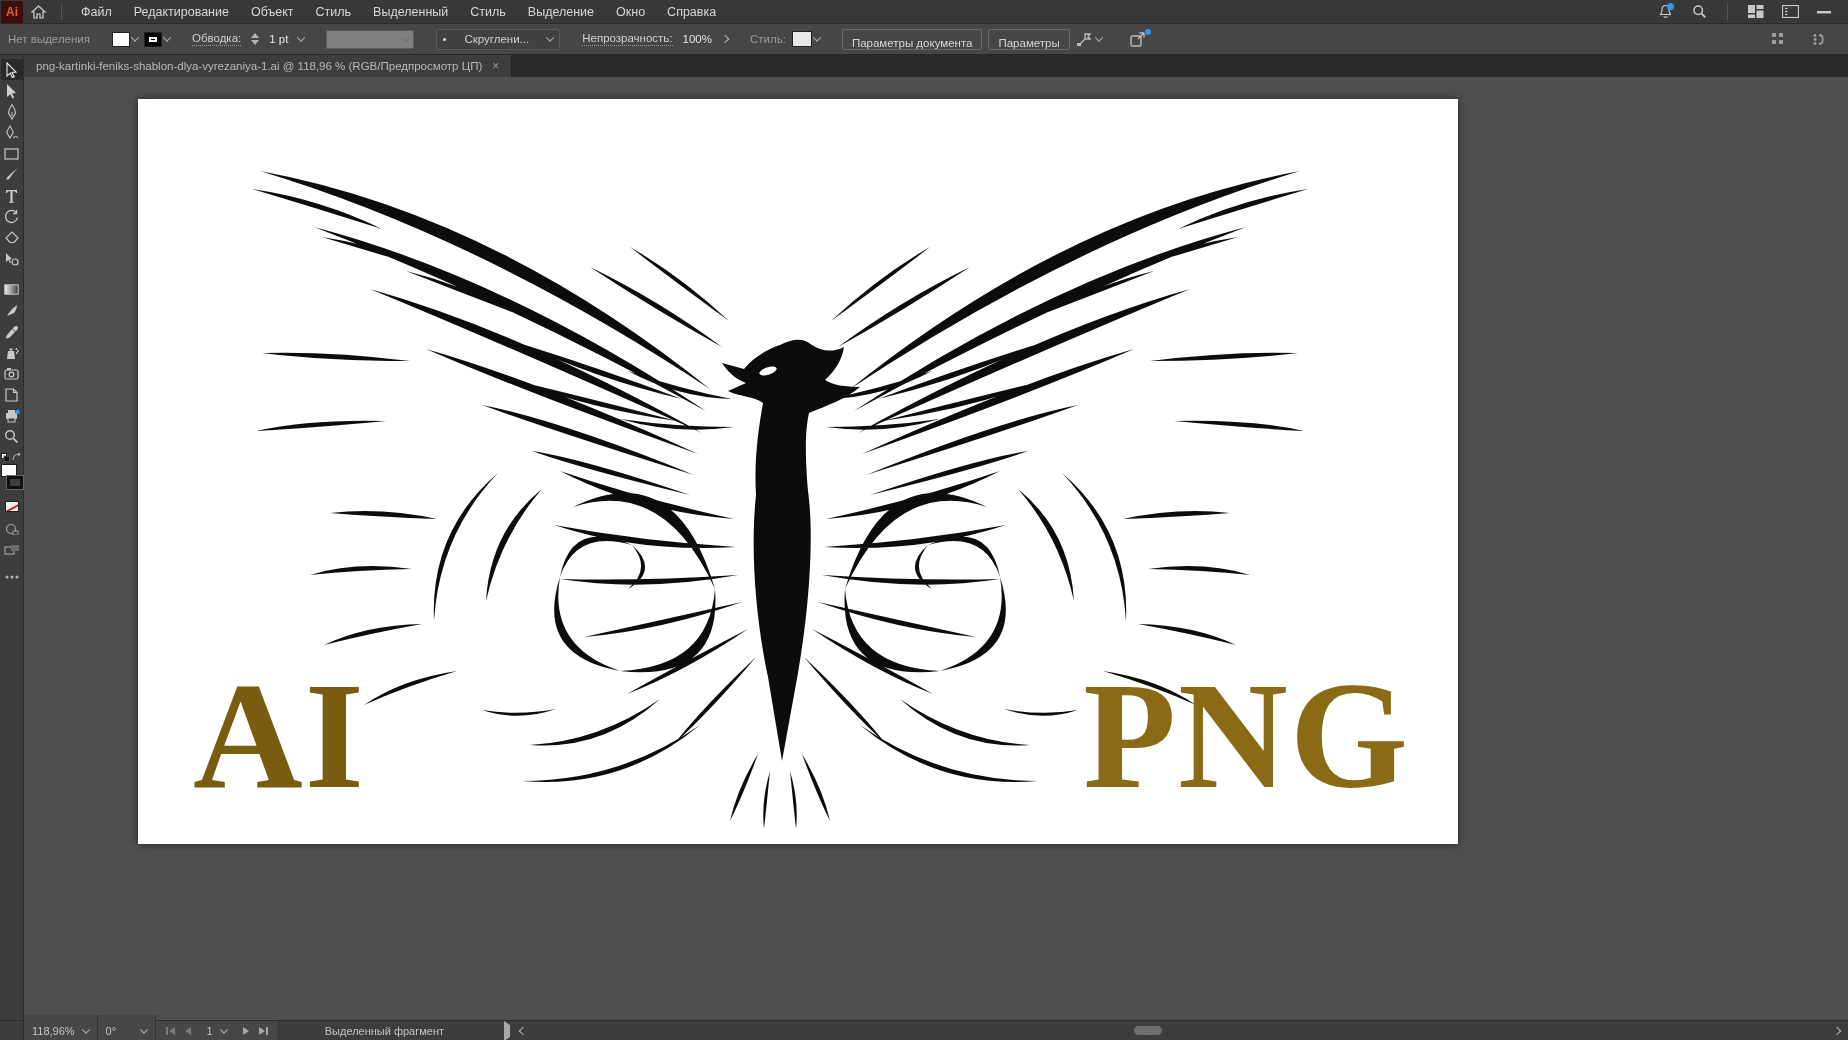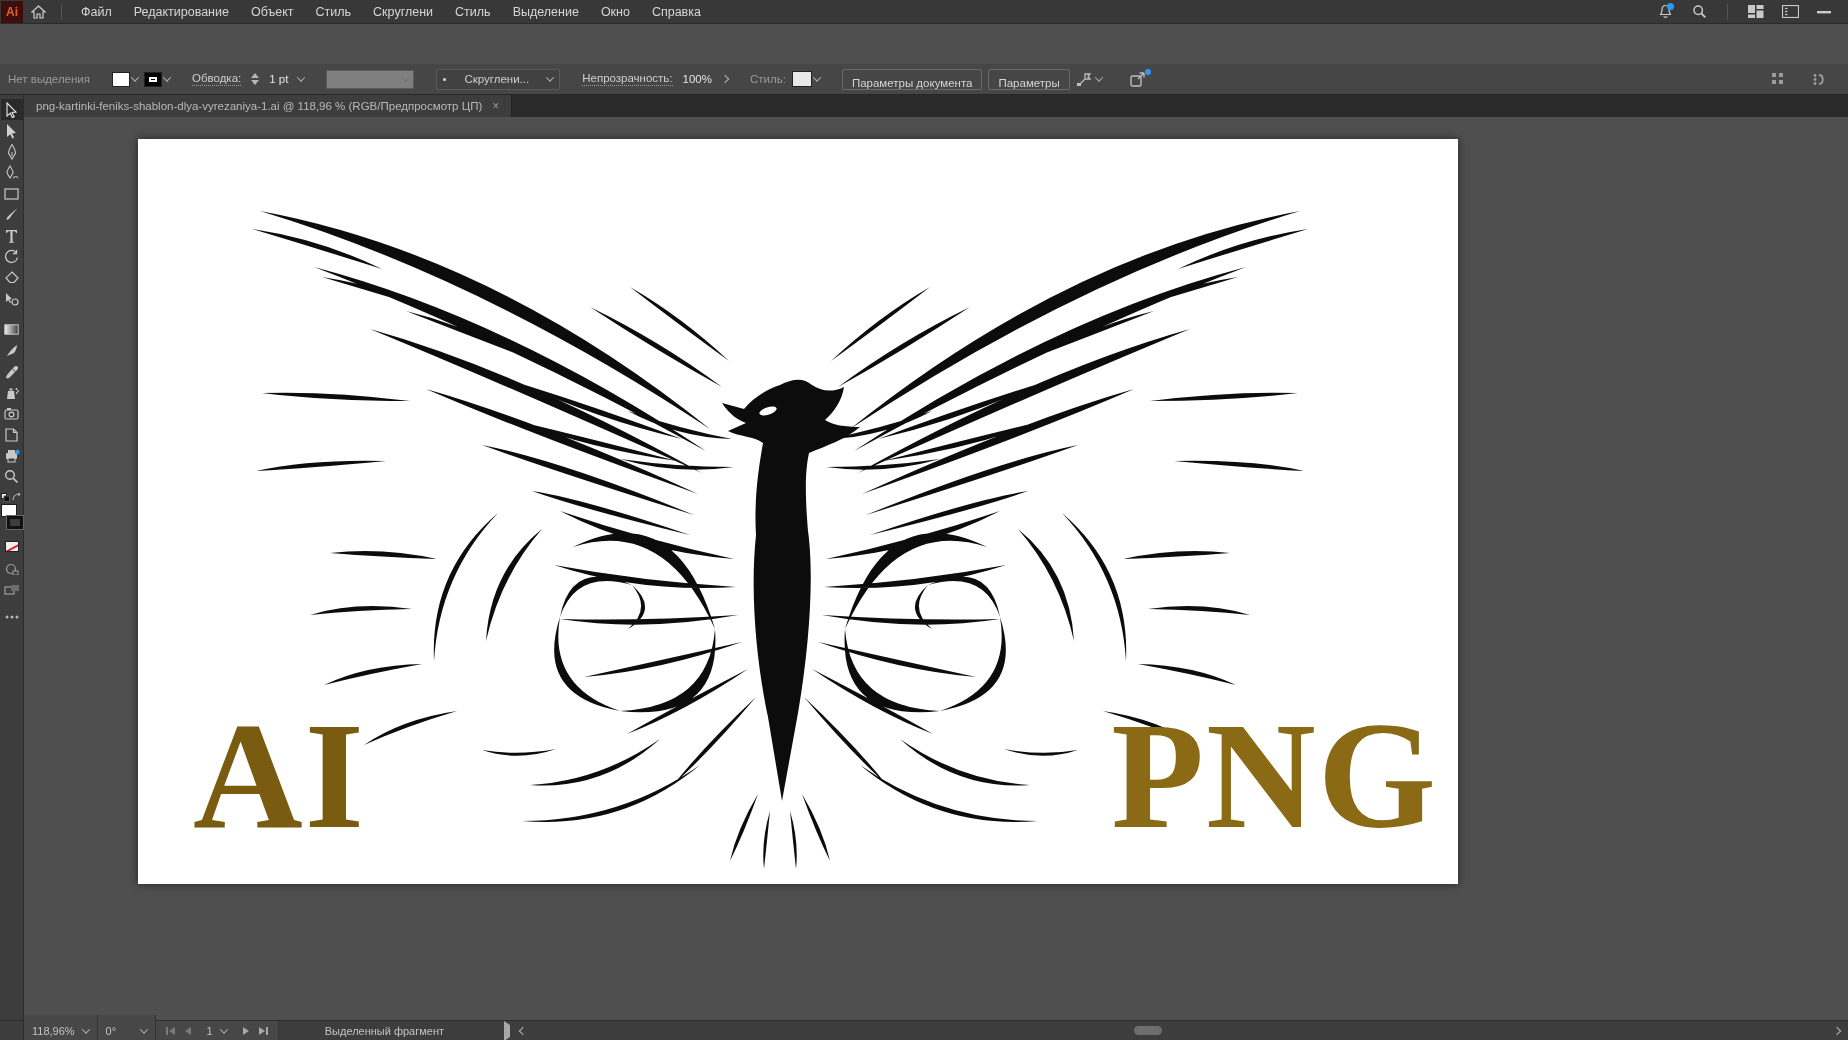--- a/index.html
+++ b/index.html
@@ -16,21 +16,21 @@
   .mb-divider { width:1px; height:16px; background:#555; margin:0 8px; }
   .menu-items { display:flex; align-items:center; }
   .menu-item { padding:0 11px; height:24px; line-height:24px; color:#d6d6d6; font-size:12.5px; cursor:default; }
   .menubar-right { margin-left:auto; display:flex; align-items:center; gap:6px; padding-right:10px; }
   .icon-btn { width:28px; height:22px; display:flex; align-items:center; justify-content:center; position:relative; }
   .blue-dot { position:absolute; width:7px; height:7px; border-radius:50%; background:#2b9af3; top:2px; right:5px; }
   .blue-dot-sm { position:absolute; width:6px; height:6px; border-radius:50%; background:#2b9af3; top:-2px; left:-2px; }
 
   
   .controlbar { height:31px; background:#464646; border-bottom:1px solid #272727;
-    display:flex; align-items:center; padding:0 8px; gap:6px; flex:0 0 auto; font-size:11.5px;margin-top:40px; }
+    display:flex; align-items:center; padding:0 8px; gap:6px; flex:0 0 auto; font-size:11.5px; }
   .dim { color:#9a9a9a; }
   .swatch-group { display:flex; align-items:center; gap:2px; }
   .swatch { width:18px; height:15px; border:1px solid #222; }
   .swatch.fill { background:#fff; }
   .swatch.stroke { background:#000; position:relative; }
   .swatch.stroke::after { content:""; position:absolute; inset:4px; border:2px solid #fff; background:#000; }
   .swatch.style { background:#e8e8e8; width:20px; height:16px; }
   .chev { width:6px; height:6px; border-right:1.5px solid #b5b5b5; border-bottom:1.5px solid #b5b5b5;
     display:inline-block; transform:rotate(45deg) translate(-1px,-1px); }
   .chev.right { transform:rotate(-45deg); }
@@ -71,21 +71,21 @@
     padding:0 12px; font-size:11.5px; color:#b8b8b8; border-right:1px solid #222; }
   .tab-close { color:#9a9a9a; font-size:12px; }
 
   .canvas { flex:1; background:#4f4f4f; position:relative; overflow:hidden; }
   .artboard { position:absolute; left:114px; top:22px; width:1320px; height:745px; background:#fff;
     box-shadow:0 0 8px rgba(0,0,0,0.55); }
   .artboard svg { position:absolute; left:0; top:0; }
   .gold-label { position:absolute; font-family:"Liberation Serif", serif; font-weight:bold;
     font-size:152px; line-height:1; letter-spacing:2px; }
   .gold-left { left:55px; bottom:32px; }
-  .gold-right { right:20px; bottom:32px; }
+  .gold-right { right:48px; bottom:32px; }
 
   
   .statusbar { height:20px; background:#3d3d3d; border-top:1px solid #2b2b2b; display:flex;
     align-items:center; flex:0 0 auto; font-size:11px; color:#c3c3c3; position:relative; }
   .sb-corner { width:24px; height:100%; background:#3d3d3d; border-right:1px solid #2c2c2c; flex:0 0 auto; }
   .sb-box { height:32px; display:flex; align-items:center; gap:8px; padding:0 8px;
     background:#474747; border-right:1px solid #333; }
   .sb-nav { display:flex; align-items:center; gap:10px; padding:0 10px; background:#474747; border-right:1px solid #333; height:20px; }
   .tri-l { width:0; height:0; border-top:4px solid transparent; border-bottom:4px solid transparent; border-right:6px solid #7a7a7a; }
   .tri-r { width:0; height:0; border-top:4px solid transparent; border-bottom:4px solid transparent; border-left:6px solid #a8a8a8; }
@@ -109,21 +109,21 @@
       <svg class="gl" width="15" height="14" viewBox="0 0 15 14">
           <path d="M7.5 1 L14 7 H12 V13 H9 V9 H6 V13 H3 V7 H1 Z" fill="none" stroke="#cfcfcf" stroke-width="1.2"></path>
         </svg>
     </div>
     <div class="mb-divider"></div>
     <div class="menu-items">
       <div class="menu-item">Файл</div>
       <div class="menu-item">Редактирование</div>
       <div class="menu-item">Объект</div>
       <div class="menu-item">Стиль</div>
-      <div class="menu-item">Скруглени</div>
+      <div class="menu-item">Выделенный</div>
       <div class="menu-item">Стиль</div>
       <div class="menu-item">Выделение</div>
       <div class="menu-item">Окно</div>
       <div class="menu-item">Справка</div>
     </div>
     <div class="menubar-right">
       <div class="icon-btn">
         <svg class="gl" width="15" height="15" viewBox="0 0 15 15">
             <path d="M7.5 1.5 C5 1.5 4 3.5 4 6 C4 9 2.5 10 2.5 10.5 H12.5 C12.5 10 11 9 11 6 C11 3.5 10 1.5 7.5 1.5 Z M6 12 a1.5 1.5 0 0 0 3 0" fill="none" stroke="#c9c9c9" stroke-width="1.2"></path>
           </svg>

